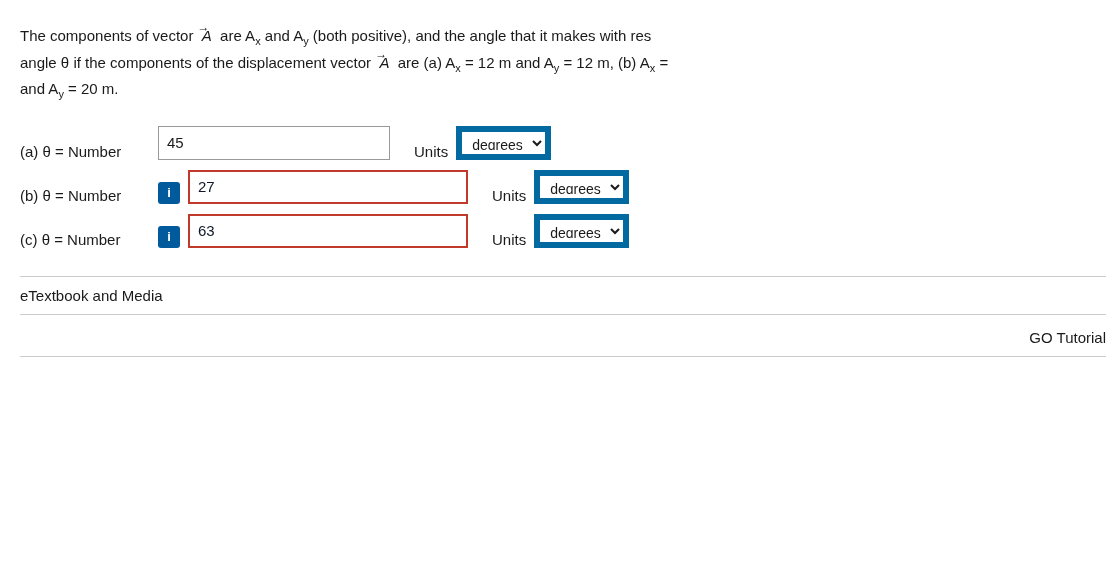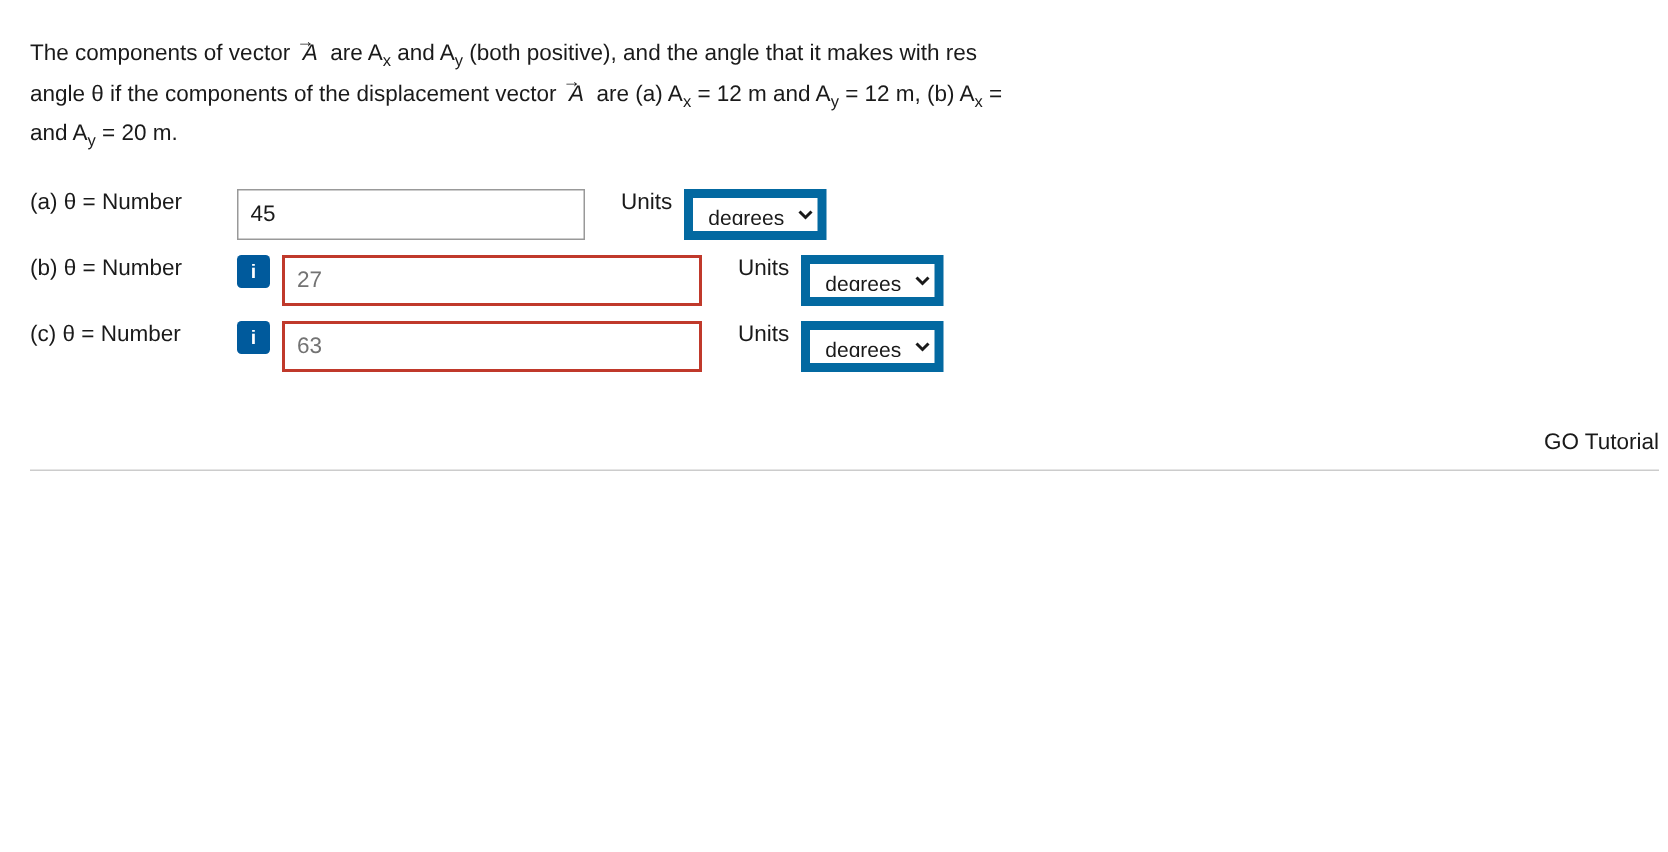--- a/index.html
+++ b/index.html
@@ -41,21 +41,21 @@
 
     .answers-section {
       display: flex;
       flex-direction: column;
       gap: 10px;
       margin-bottom: 28px;
     }
 
     .answer-row {
       display: flex;
-      align-items: flex-start;
+      align-items: flex-end;
       gap: 8px;
     }
 
     .row-label {
       font-size: 15px;
       min-width: 130px;
       color: #1a1a1a;
     }
 
     .info-badge {
@@ -74,21 +74,21 @@
     }
 
     .number-input {
       border: 2px solid #c0392b;
       background: #fff;
       padding: 5px 8px;
       font-size: 15px;
       width: 280px;
       height: 34px;
       outline: none;
-      color: #737373;
+      color: #0f172a;
     }
 
     .number-input-no-border {
       border: 1px solid #999;
       background: #fff;
       padding: 5px 8px;
       font-size: 15px;
       width: 232px;
       height: 34px;
       outline: none;
@@ -183,18 +183,21 @@
       <input type="text" class="number-input" value="63" style="">
       <span class="units-label">Units</span>
       <select class="units-select">
         <option value="degrees" selected="">degrees</option>
         <option value="radians">radians</option>
       </select>
     </div>
 
   </div>
 
+  <div class="etextbook-section">
+    <span class="link-text">eTextbook and Media</span>
+  </div>
 
   <div class="gotutorial-section">
     <span class="link-text">GO Tutorial</span>
   </div>
 
 </div>
 
 </body></html>

